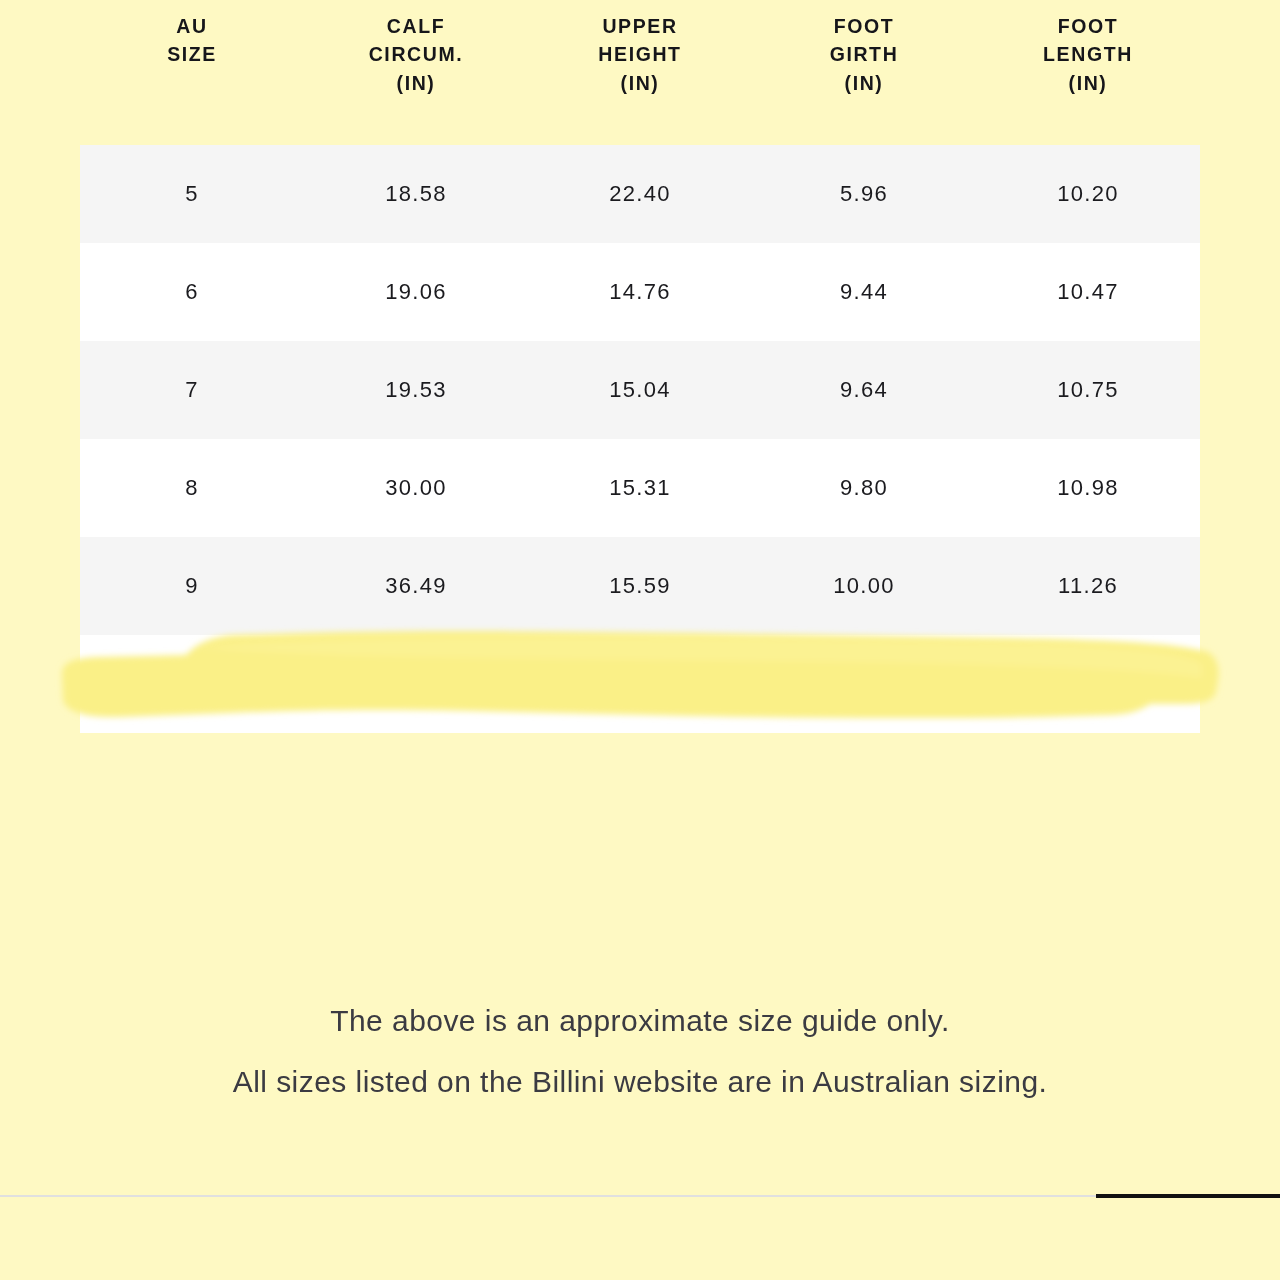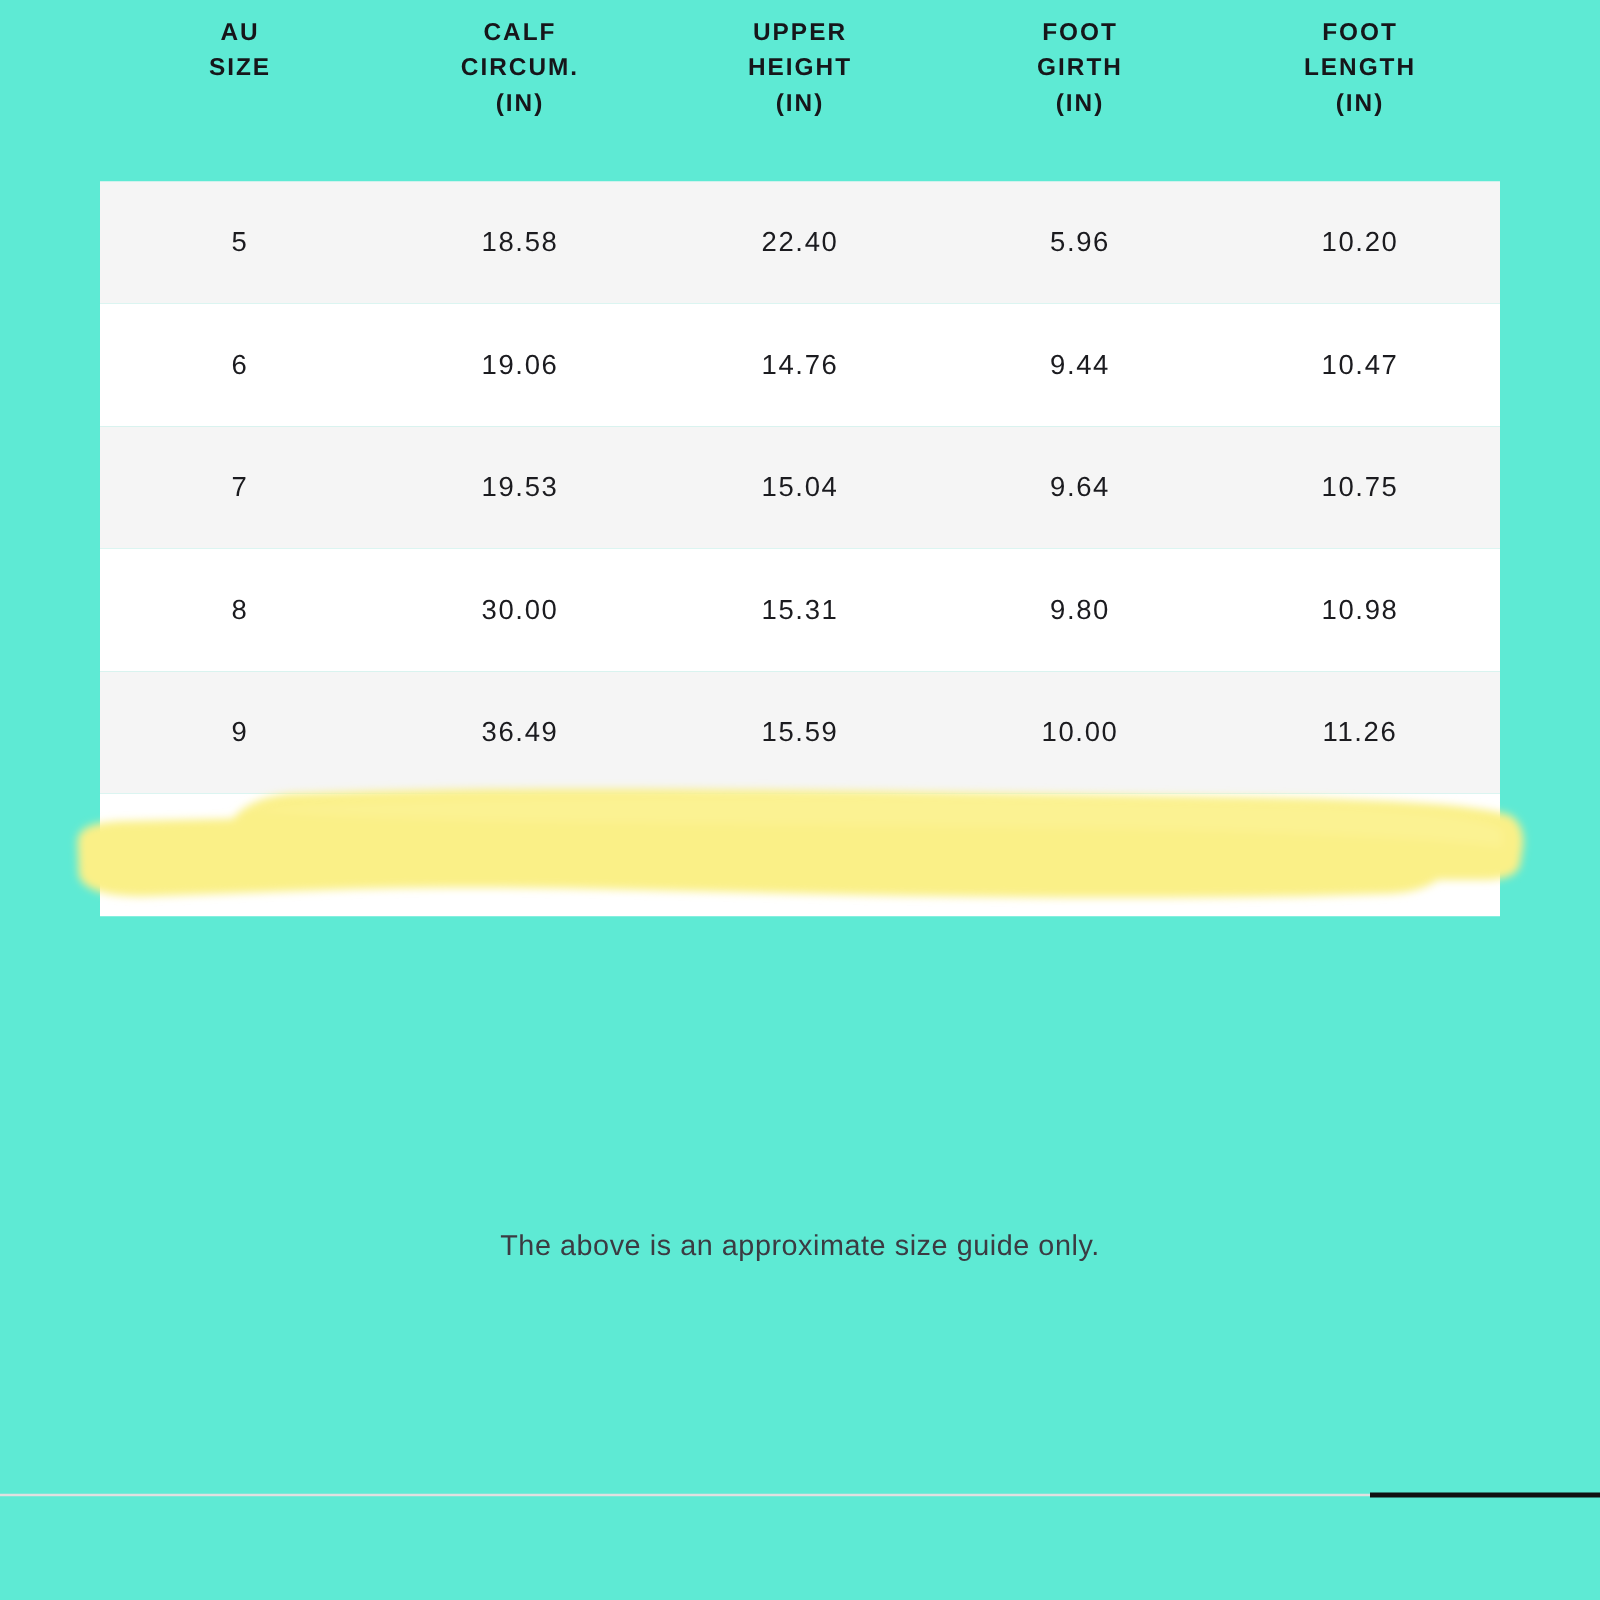--- a/index.html
+++ b/index.html
@@ -13,21 +13,21 @@
     font-family: "Liberation Sans", "DejaVu Sans", sans-serif;
     color: #1c1c1c;
     overflow: hidden;
     position: relative;
   }
 
   #size-guide-page {
     position: relative;
     width: 1280px;
     height: 1280px;
-    background: #5eead4;
+    background: #fef9c3;
   }
 
   
   .size-table {
     position: absolute;
     left: 80px;
     top: 0px;
     width: 1120px;
   }
 
@@ -91,25 +91,26 @@
 
   
   .footer-note {
     position: absolute;
     left: 0;
     top: 978px;
     width: 1280px;
     text-align: center;
   }
   .footer-line {
-    font-size: 23px;
+    font-size: 30px;
     line-height: 37px;
     letter-spacing: 0.45px;
     color: #3b3b42;
     font-weight: 400;
+    margin-top: 24px;
   }
 
   
   #bottom-bar {
     position: absolute;
     left: 0;
     top: 1194px;
     width: 1280px;
     height: 4px;
   }
@@ -246,20 +247,21 @@
           C 1150 52, 1000 46, 820 44
           L 460 40
           C 330 38, 250 34, 196 30
           Z" fill="#fcf49a" opacity="0.55"></path>
       </g>
     </svg>
   </div>
 
   <div class="footer-note">
     <div class="footer-line">The above is an approximate size guide only.</div>
+    <div class="footer-line">All sizes listed on the Billini website are in Australian sizing.</div>
   </div>
 
   <div id="bottom-bar">
     <div class="track"></div>
     <div class="thumb"></div>
   </div>
 
 </div>
 
 </body></html>

